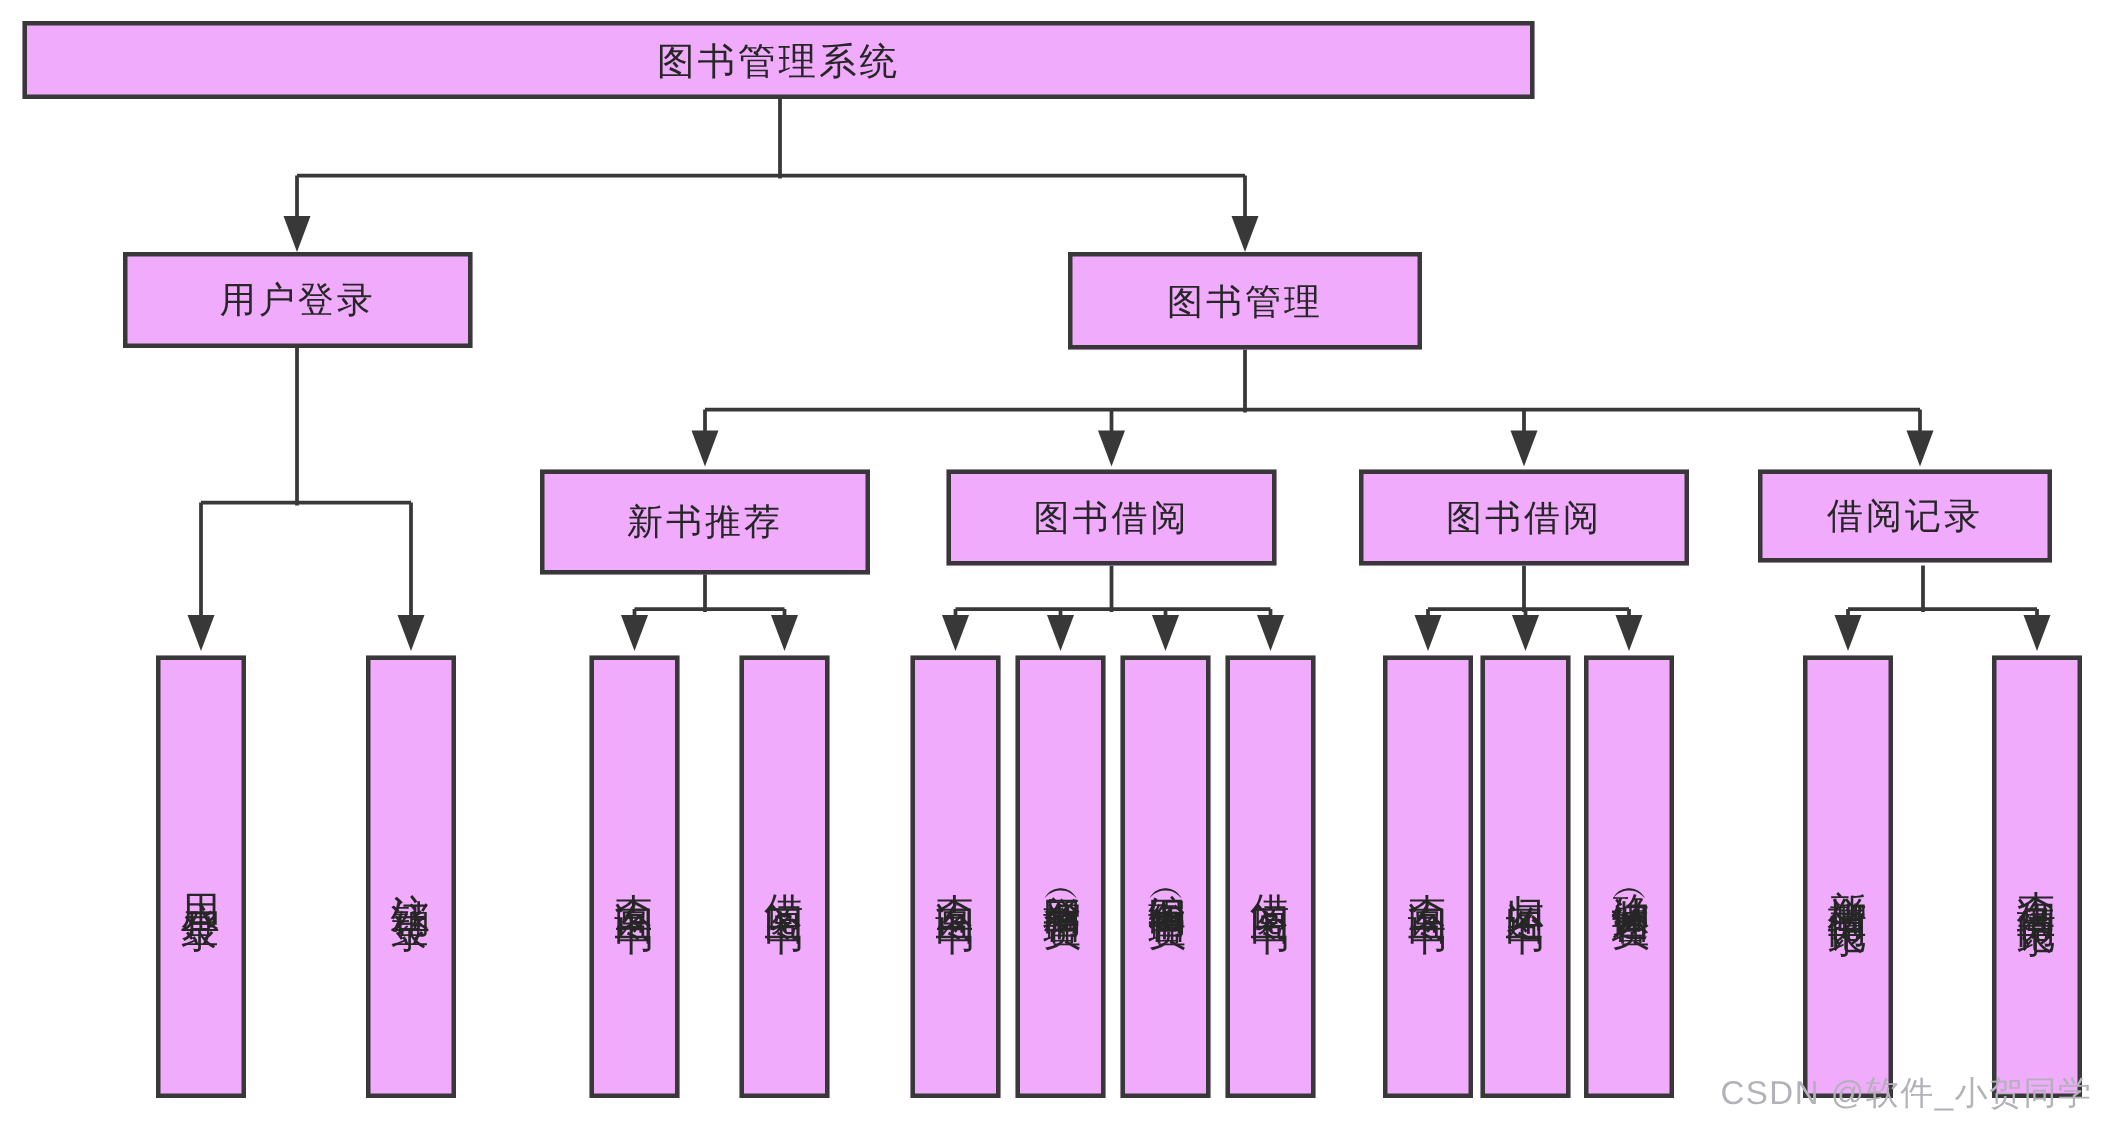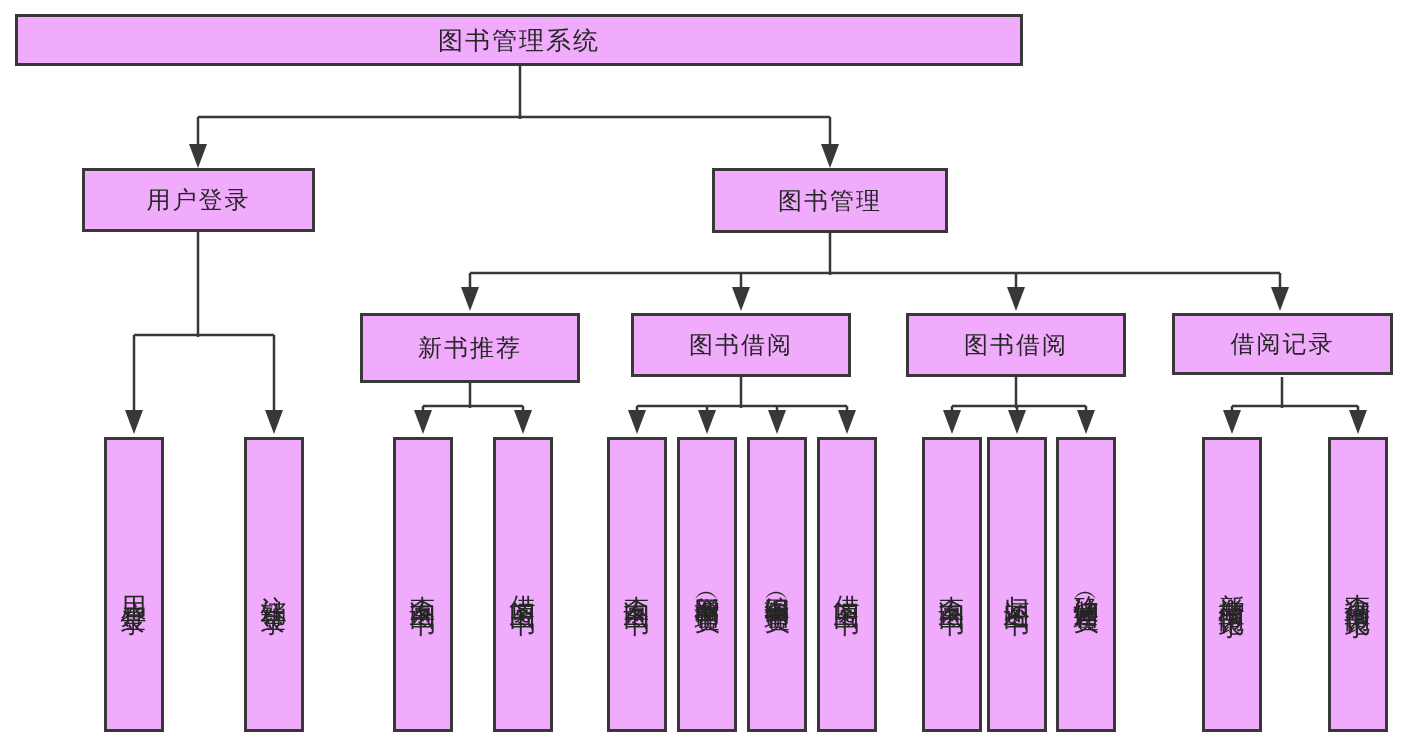--- a/index.html
+++ b/index.html
@@ -134,21 +134,21 @@
 
   <div class="node" style="left:360px; top:313px; width:220px; height:70px;">
     <span class="lbl">新书推荐</span>
   </div>
   <div class="node" style="left:631px; top:313px; width:220px; height:64px;">
     <span class="lbl">图书借阅</span>
   </div>
   <div class="node" style="left:906px; top:313px; width:220px; height:64px;">
     <span class="lbl">图书借阅</span>
   </div>
-  <div class="node" style="left:1172px; top:313px; width:221px; height:62px;">
+  <div class="node" style="left:1172px; top:313px; width:196px; height:62px;">
     <span class="lbl">借阅记录</span>
   </div>
 
   <div class="node leaf" style="left:104px;">
     <span class="lbl">用户登录</span>
   </div>
   <div class="node leaf" style="left:244px;">
     <span class="lbl">注销登录</span>
   </div>
 
@@ -182,14 +182,15 @@
     <span class="lbl long">确认归还（管理员）</span>
   </div>
 
   <div class="node leaf" style="left:1202px;">
     <span class="lbl med">新增借阅记录</span>
   </div>
   <div class="node leaf" style="left:1328px;">
     <span class="lbl med">查询借阅记录</span>
   </div>
 
+  <div class="watermark">CSDN @软件_小贺同学</div>
 
 </div>
 
 </body></html>

